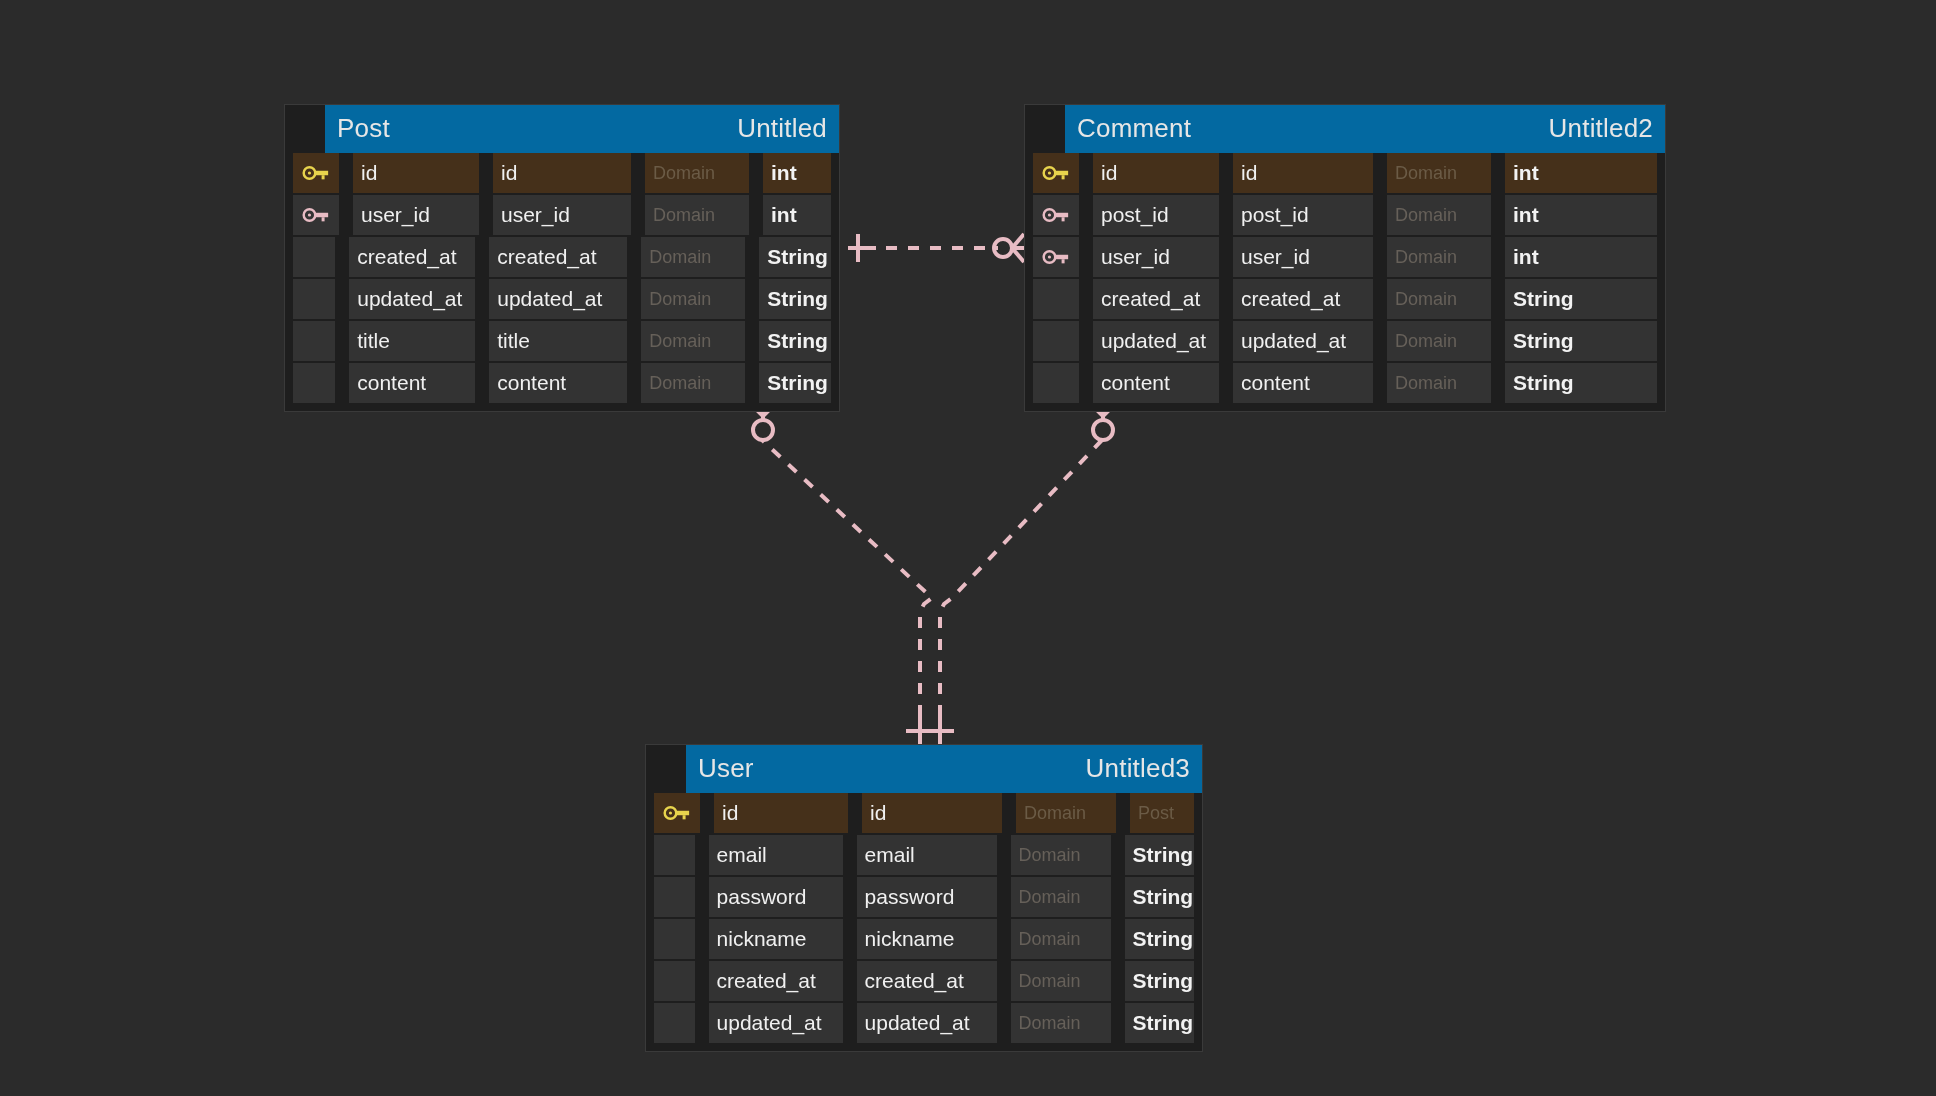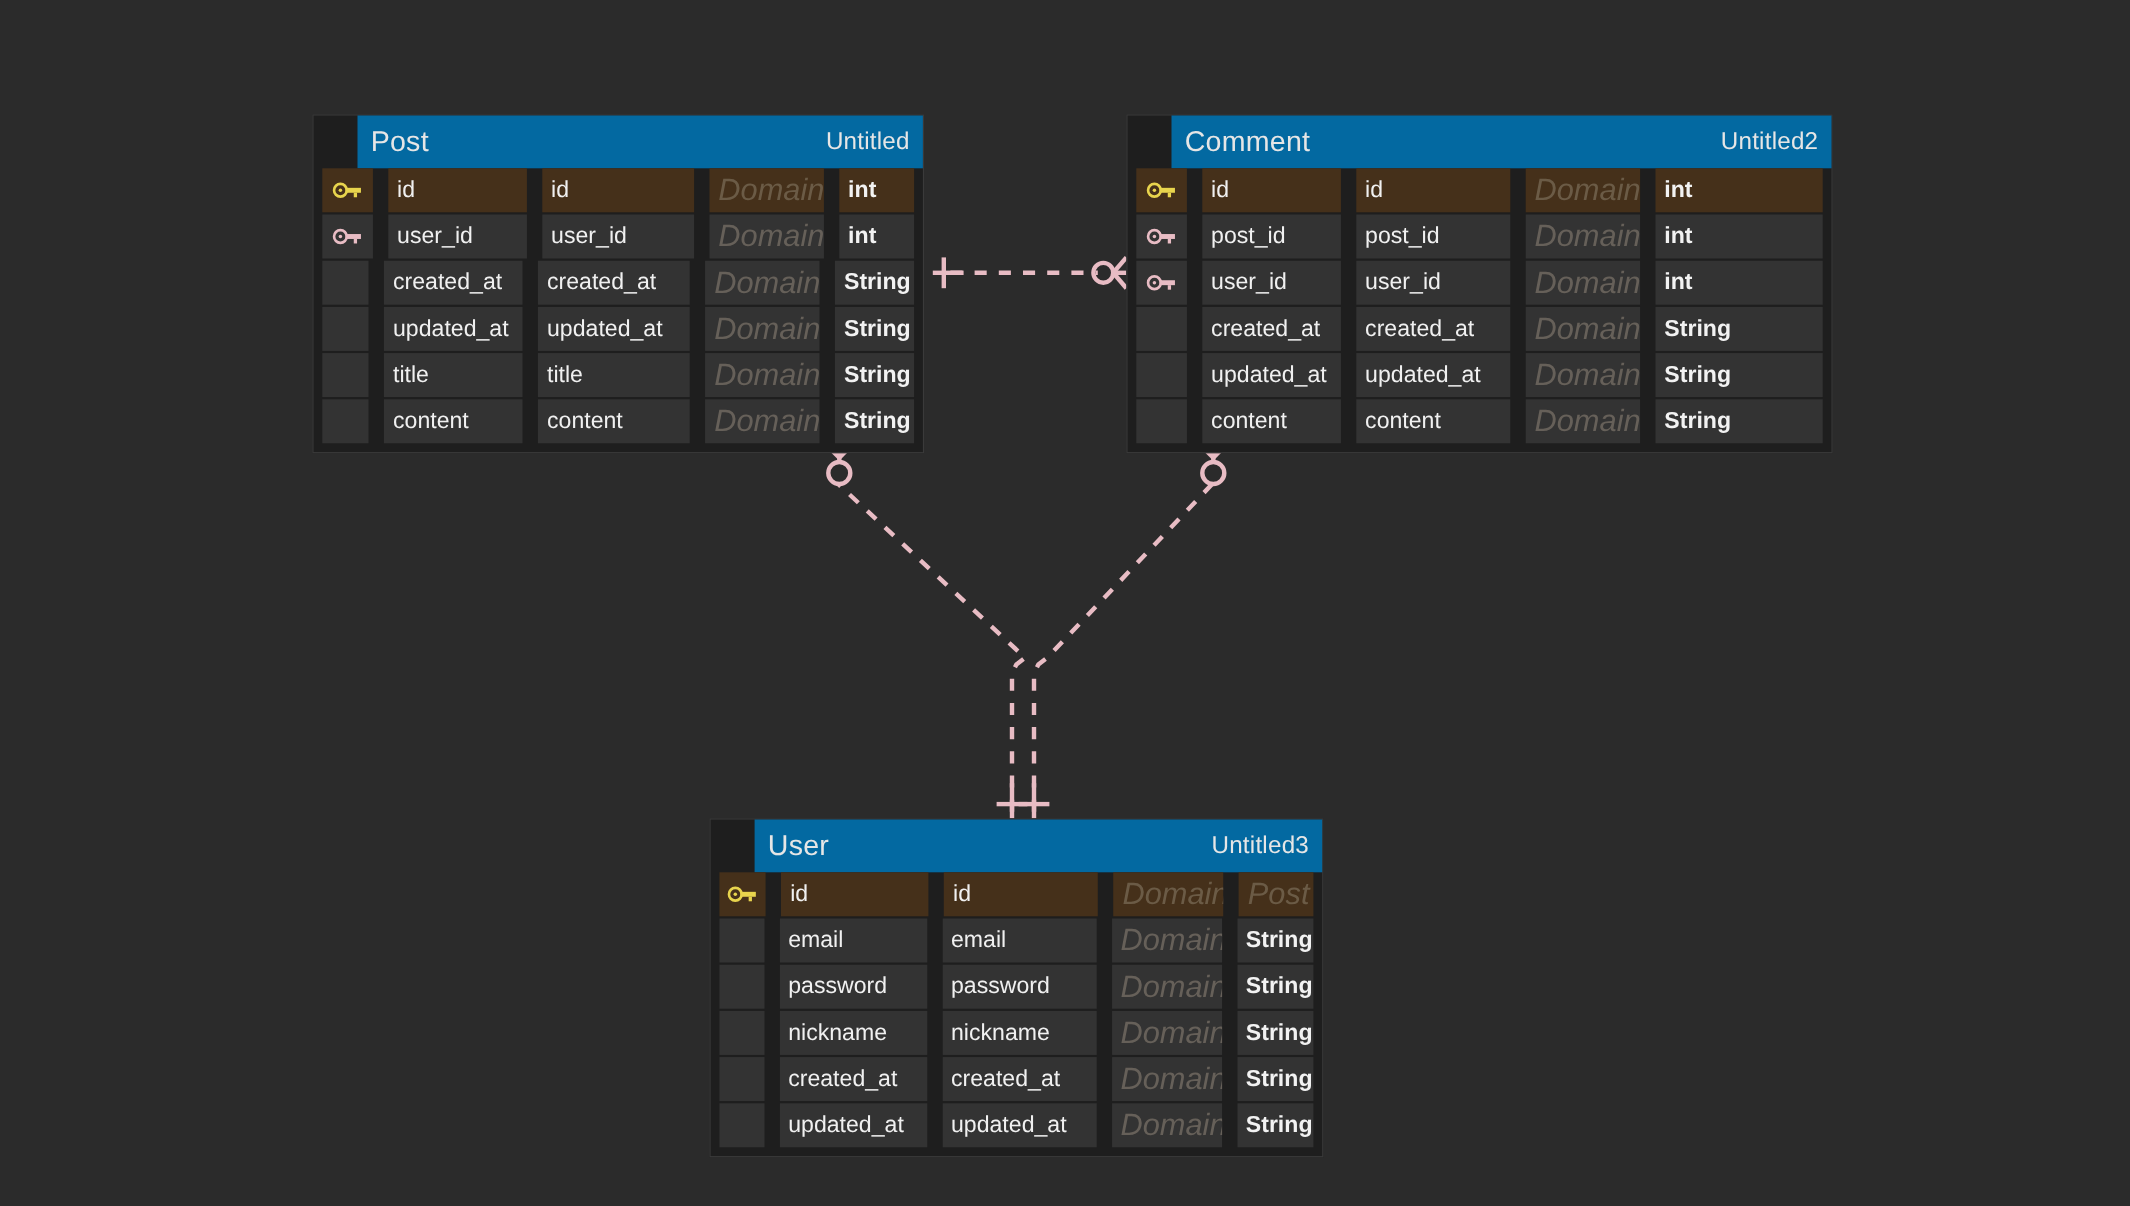--- a/index.html
+++ b/index.html
@@ -33,21 +33,21 @@
     margin-left: 40px;
   }
   .entity-name {
     color: #e6e6e6;
     font-size: 26px;
     line-height: 28px;
     letter-spacing: 0.2px;
   }
   .entity-alias {
     color: #e6e6e6;
-    font-size: 22px;
+    font-size: 26px;
     line-height: 28px;
     letter-spacing: 0.2px;
   }
   .entity-body {
     display: flex;
     flex-direction: column;
     gap: 2px;
     padding: 0 8px;
   }
   .attr-row {
@@ -73,22 +73,21 @@
     justify-content: center;
     padding: 0;
   }
   .cell.c-name  { flex: 0 0 var(--w-name); }
   .cell.c-label { flex: 0 0 var(--w-label); }
   .cell.c-domain{ flex: 0 0 var(--w-domain); }
   .cell.c-type  { flex: 1 1 auto; text-align: right; }
 
   .placeholder {
     color: #666059;
-    font-style: italic;
-    font-size: 28px;
+    font-size: 18px;
   }
   .attr-row.pk .placeholder { color: #6b5b46; }
   .typeval { font-weight: bold; color: #f2f2f2; }
 
   
   .keyicon { width: 28px; height: 18px; display: block; }
 
   
   #links {
     position: absolute;

